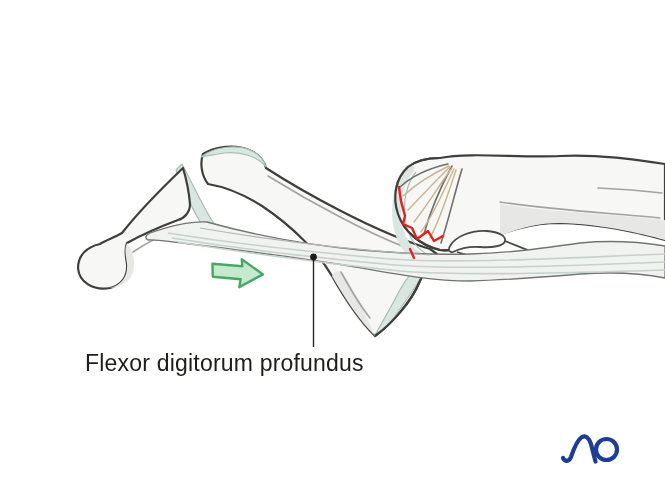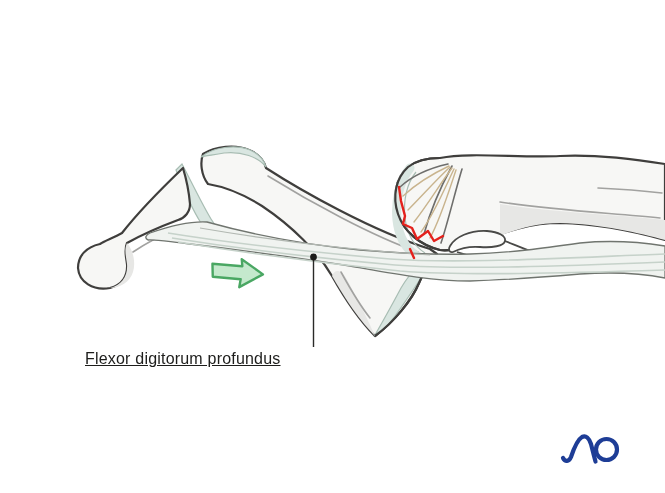--- a/index.html
+++ b/index.html
@@ -28,25 +28,24 @@
   .fracture  {fill:none;stroke:var(--fracture-red,#e4211c);stroke-width:2.4;stroke-linejoin:round;stroke-linecap:round;}
   .arrow     {fill:var(--arrow-fill,#c5e9cd);stroke:var(--arrow-stroke,#4aa763);stroke-width:2.4;stroke-linejoin:round;}
   .leader    {stroke:#2a2a28;stroke-width:1.4;}
   .leaderdot {fill:#1c1c1a;}
   .loop      {fill:#fbfbfa;stroke:#4a4a48;stroke-width:1.8;stroke-linejoin:round;}
   .logo      {fill:none;stroke:var(--logo-blue,#1e3d96);stroke-width:4.2;stroke-linecap:round;stroke-linejoin:round;}
 
   .figure-label{
     position:absolute;
     left:85px; top:350px;
-    font-size:16px;
+    font-size:23px;
     letter-spacing:0.2px;
     color:var(--label-color,#1d1d1b);
     white-space:nowrap;
-    text-decoration:underline;
   }
 </style>
 </head>
 <body>
 
 <div class="stage">
 
   <svg width="665" height="493" viewBox="0 0 665 493">
 
     <g>

